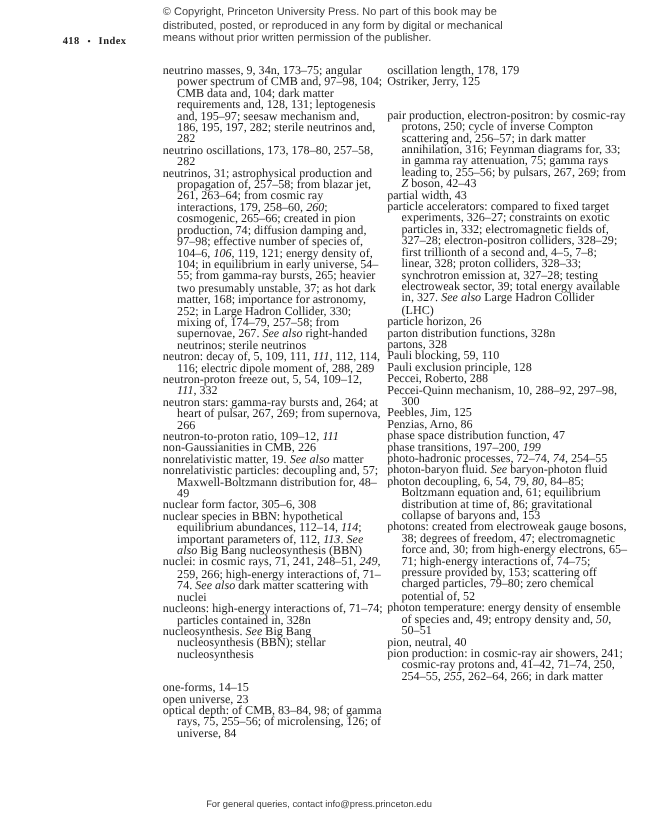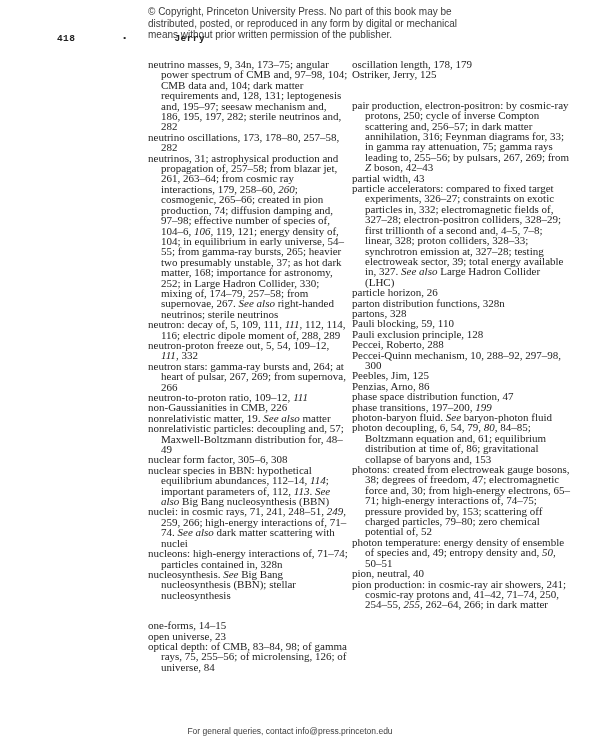--- a/index.html
+++ b/index.html
@@ -22,27 +22,26 @@
     width: 320px;
     font-family: "Liberation Sans", sans-serif;
     font-size: 10px;
     line-height: 11.5px;
     color: #3c3c3c;
   }
   .page-head {
     position: absolute;
     left: 57px;
     top: 33px;
-    font-family: Liberation Mono, monospace;
+    font-family: Liberation Serif, serif;
     font-size: 9.5px;
     font-weight: bold;
     color: #222222;
     letter-spacing: 0.4px;
     display: flex;
-    gap: 40px;
   }
   .page-head .sep {
     margin: 0 7px;
     font-size: 8px;
   }
   .columns {
     position: absolute;
     left: 148px;
     top: 59px;
     display: flex;
@@ -75,21 +74,21 @@
 
 <div class="copyright">
   <div>© Copyright, Princeton University Press. No part of this book may be</div>
   <div>distributed, posted, or reproduced in any form by digital or mechanical</div>
   <div>means without prior written permission of the publisher.</div>
 </div>
 
 <div class="page-head">
   <span>418</span>
   <span class="sep">•</span>
-  <span>Jerry</span>
+  <span>Index</span>
 </div>
 
 <div class="columns">
   <div class="col col-left">
       <div class="group">
         <div class="entry"><span>neutrino masses, 9, 34n, 173–75; angular power spectrum of CMB and, 97–98, 104; CMB data and, 104; dark matter requirements and, 128, 131; leptogenesis and, 195–97; seesaw mechanism and, 186, 195, 197, 282; sterile neutrinos and, 282</span></div>
         <div class="entry"><span>neutrino oscillations, 173, 178–80, 257–58, 282</span></div>
         <div class="entry"><span>neutrinos, 31; astrophysical production and propagation of, 257–58; from blazar jet, 261, 263–64; from cosmic ray interactions, 179, 258–60, </span><span class="it">260</span><span>; cosmogenic, 265–66; created in pion production, 74; diffusion damping and, 97–98; effective number of species of, 104–6, </span><span class="it">106</span><span>, 119, 121; energy density of, 104; in equilibrium in early universe, 54–55; from gamma-ray bursts, 265; heavier two presumably unstable, 37; as hot dark matter, 168; importance for astronomy, 252; in Large Hadron Collider, 330; mixing of, 174–79, 257–58; from supernovae, 267. </span><span class="it">See also</span><span> right-handed neutrinos; sterile neutrinos</span></div>
         <div class="entry"><span>neutron: decay of, 5, 109, 111, </span><span class="it">111</span><span>, 112, 114, 116; electric dipole moment of, 288, 289</span></div>
         <div class="entry"><span>neutron-proton freeze out, 5, 54, 109–12, </span><span class="it">111</span><span>, 332</span></div>
@@ -123,20 +122,21 @@
         <div class="entry"><span>parton distribution functions, 328n</span></div>
         <div class="entry"><span>partons, 328</span></div>
         <div class="entry"><span>Pauli blocking, 59, 110</span></div>
         <div class="entry"><span>Pauli exclusion principle, 128</span></div>
         <div class="entry"><span>Peccei, Roberto, 288</span></div>
         <div class="entry"><span>Peccei-Quinn mechanism, 10, 288–92, 297–98, 300</span></div>
         <div class="entry"><span>Peebles, Jim, 125</span></div>
         <div class="entry"><span>Penzias, Arno, 86</span></div>
         <div class="entry"><span>phase space distribution function, 47</span></div>
         <div class="entry"><span>phase transitions, 197–200, </span><span class="it">199</span></div>
+        <div class="entry"><span>photo-hadronic processes, 72–74, </span><span class="it">74</span><span>, 254–55</span></div>
         <div class="entry"><span>photon-baryon fluid. </span><span class="it">See</span><span> baryon-photon fluid</span></div>
         <div class="entry"><span>photon decoupling, 6, 54, 79, </span><span class="it">80</span><span>, 84–85; Boltzmann equation and, 61; equilibrium distribution at time of, 86; gravitational collapse of baryons and, 153</span></div>
         <div class="entry"><span>photons: created from electroweak gauge bosons, 38; degrees of freedom, 47; electromagnetic force and, 30; from high-energy electrons, 65–71; high-energy interactions of, 74–75; pressure provided by, 153; scattering off charged particles, 79–80; zero chemical potential of, 52</span></div>
         <div class="entry"><span>photon temperature: energy density of ensemble of species and, 49; entropy density and, </span><span class="it">50</span><span>, 50–51</span></div>
         <div class="entry"><span>pion, neutral, 40</span></div>
         <div class="entry"><span>pion production: in cosmic-ray air showers, 241; cosmic-ray protons and, 41–42, 71–74, 250, 254–55, </span><span class="it">255</span><span>, 262–64, 266; in dark matter</span></div>
       </div>
     </div>
 </div>
 

